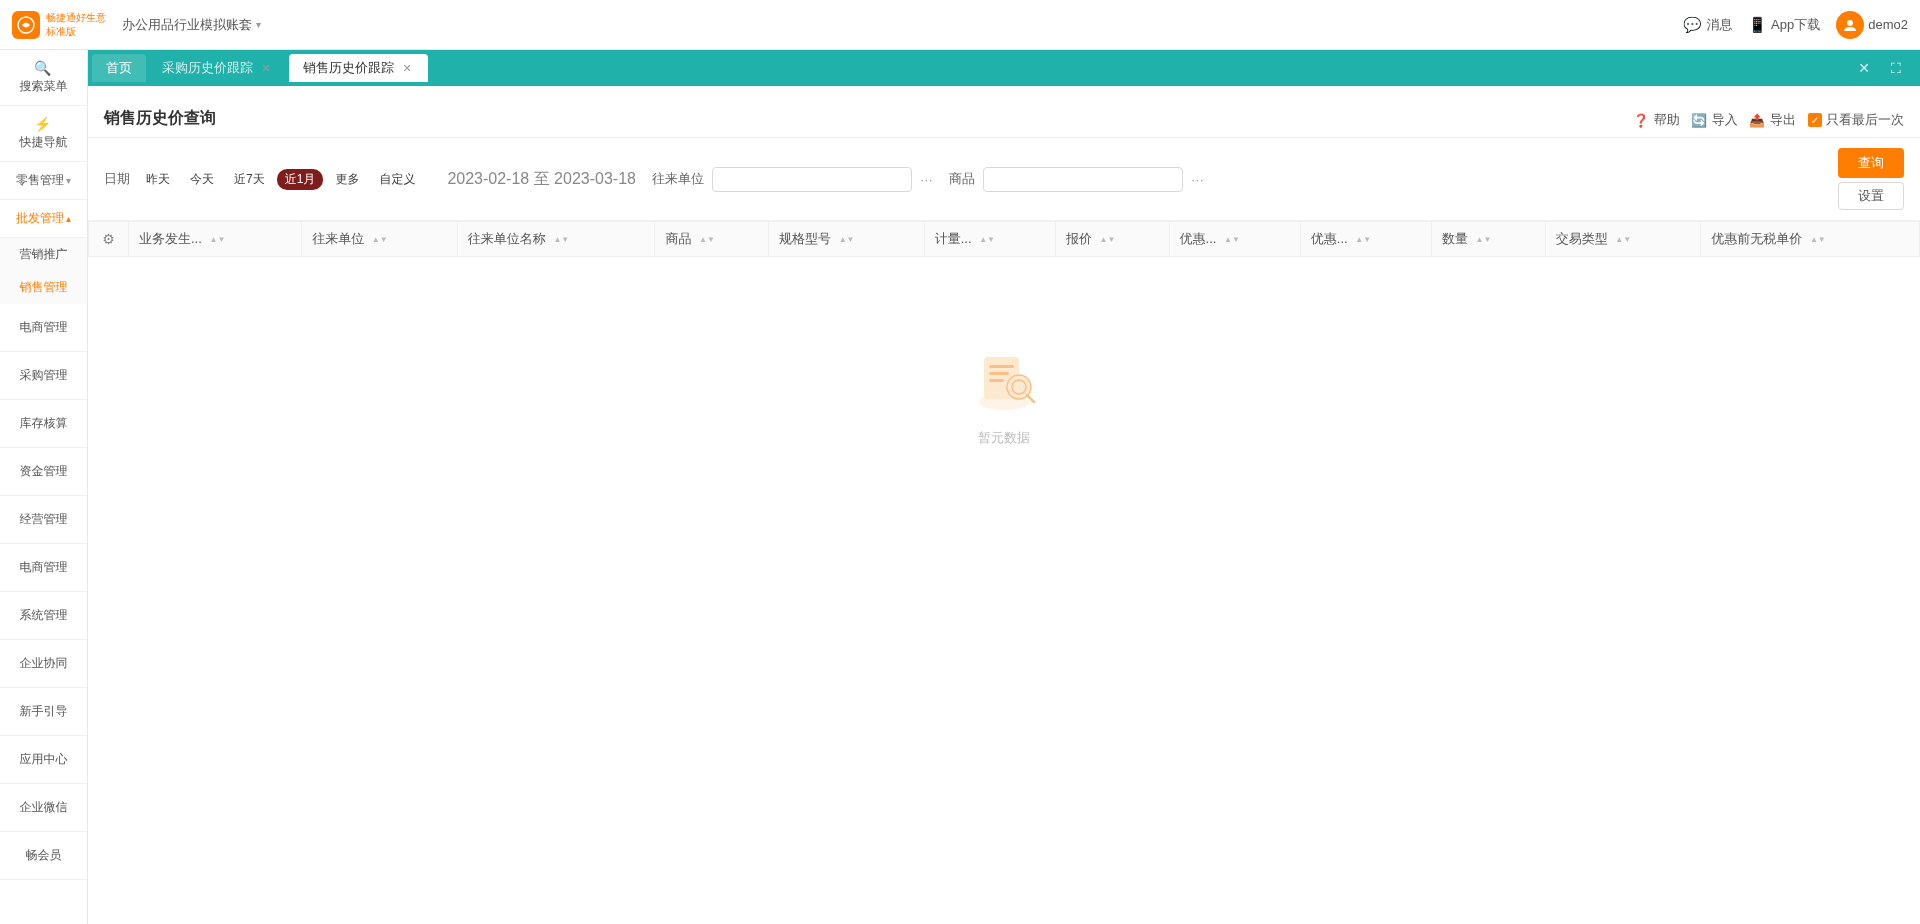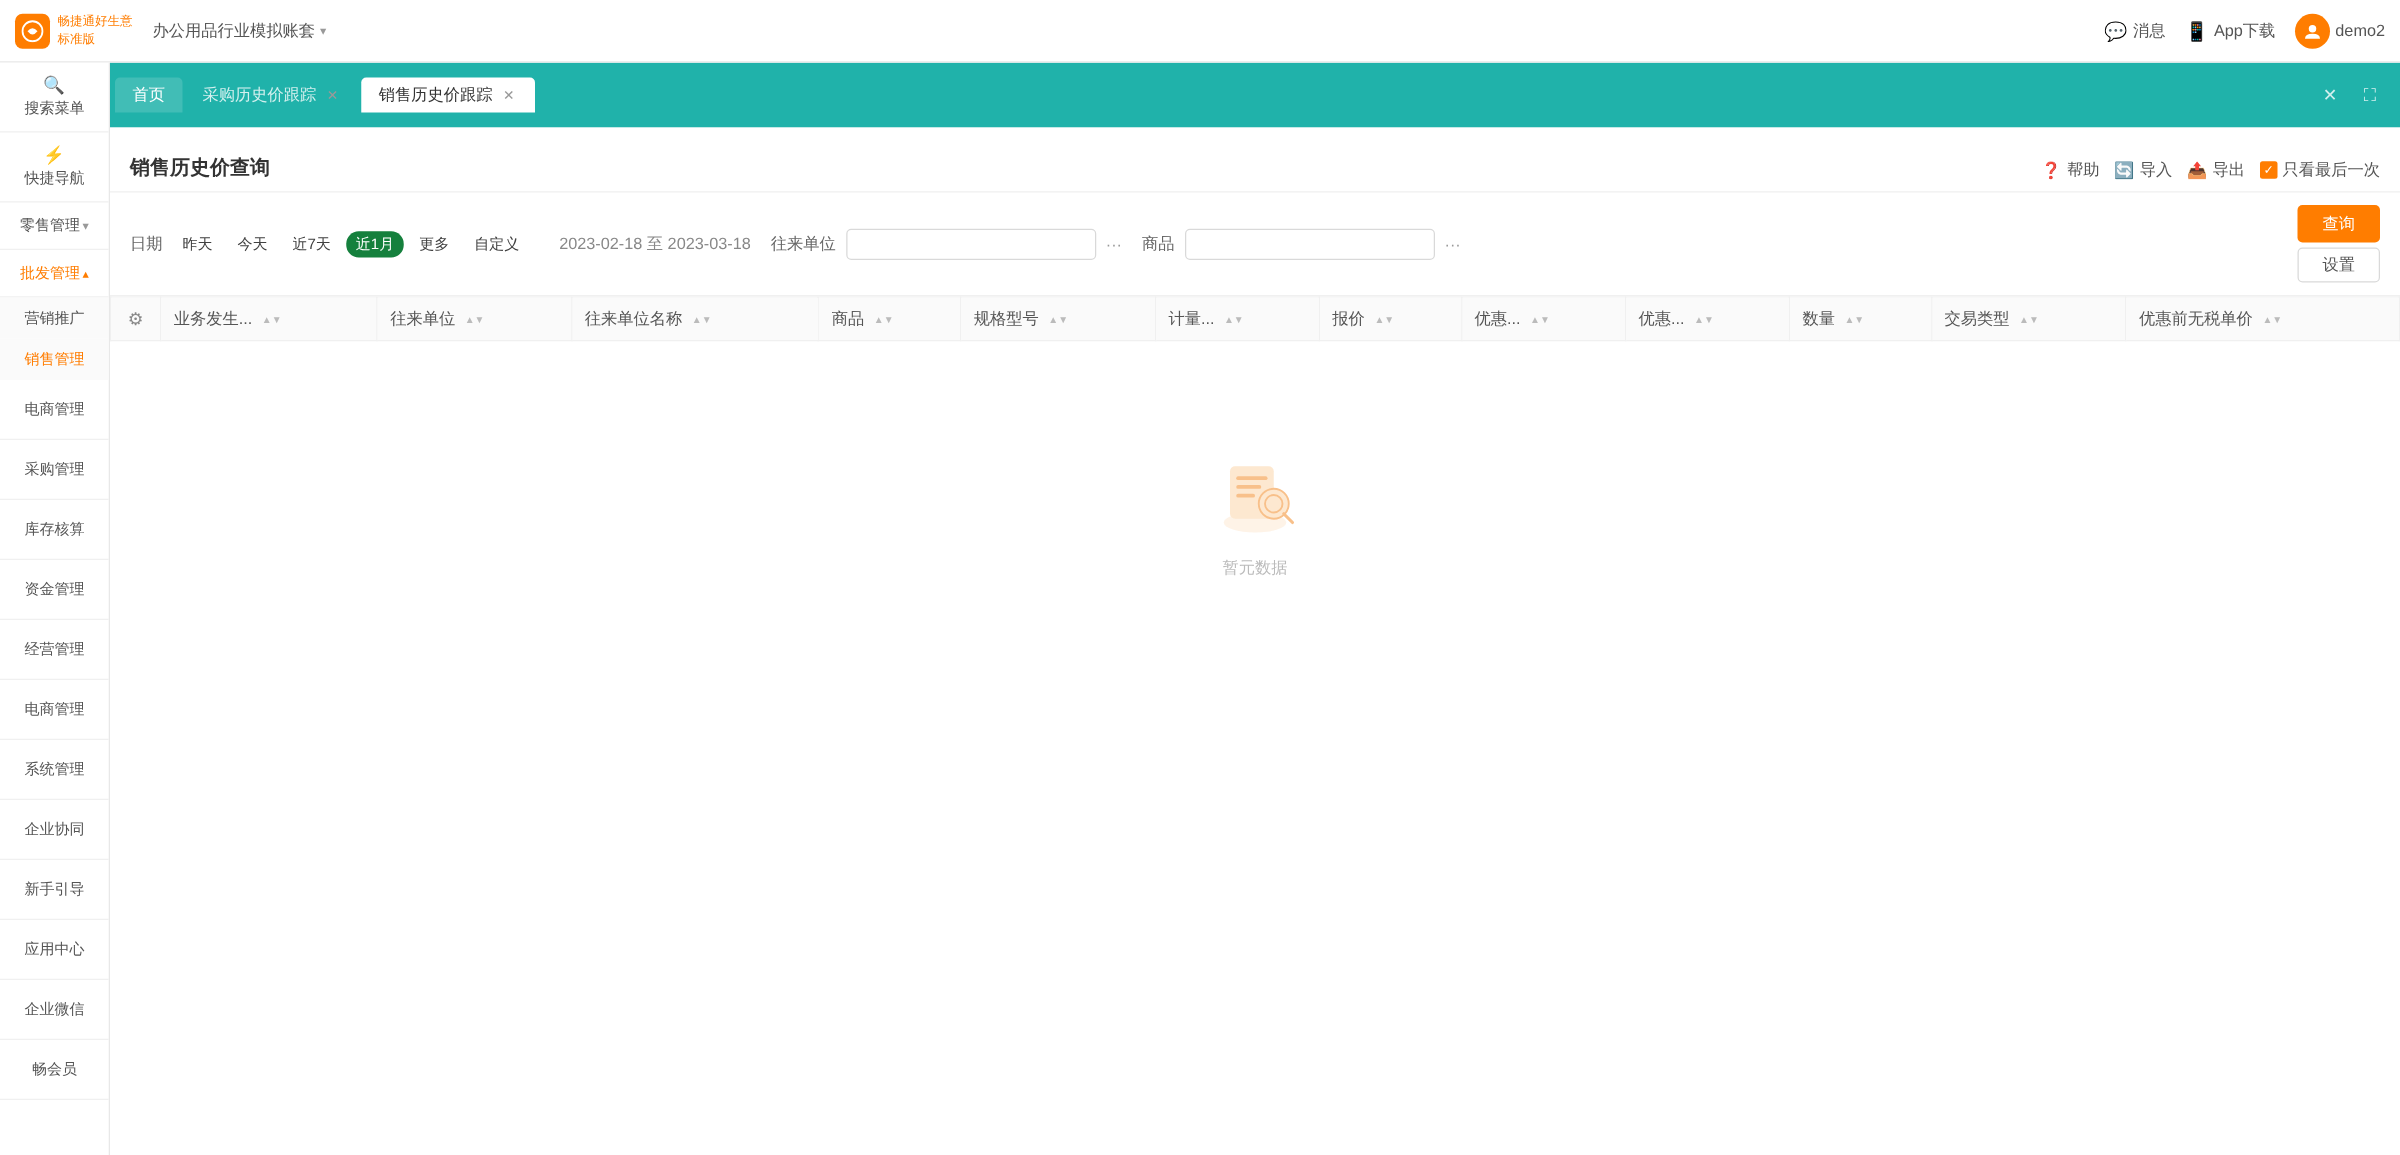--- a/index.html
+++ b/index.html
@@ -144,21 +144,21 @@
       flex-direction: column;
       overflow: hidden;
       background: #f0f2f5;
     }
 
     
     .tab-bar {
       display: flex;
       align-items: center;
       background: #20b2aa;
-      height: 52px;
+      height: 36px;
       flex-shrink: 0;
       padding: 16px 4px;
     }
     .tab {
       display: flex;
       align-items: center;
       gap: 6px;
       padding: 0 14px;
       height: 28px;
       border-radius: 4px 4px 0 0;
@@ -288,26 +288,26 @@
       flex-wrap: wrap;
     }
     .date-option {
       padding: 2px 8px;
       border-radius: 3px;
       cursor: pointer;
       font-size: 12px;
       color: #404040;
     }
     .date-option.active {
-      background: #15803d;
+      background: #7f1d1d;
       color: white;
       border-radius: 10px;
     }
     .date-range-text {
-      font-size: 13px;
+      font-size: 16px;
       color: #888;
       margin-left: 8px;
     }
     .filter-input-group {
       display: flex;
       align-items: center;
       gap: 8px;
     }
     .filter-input {
       border: 1px solid #d9d9d9;

